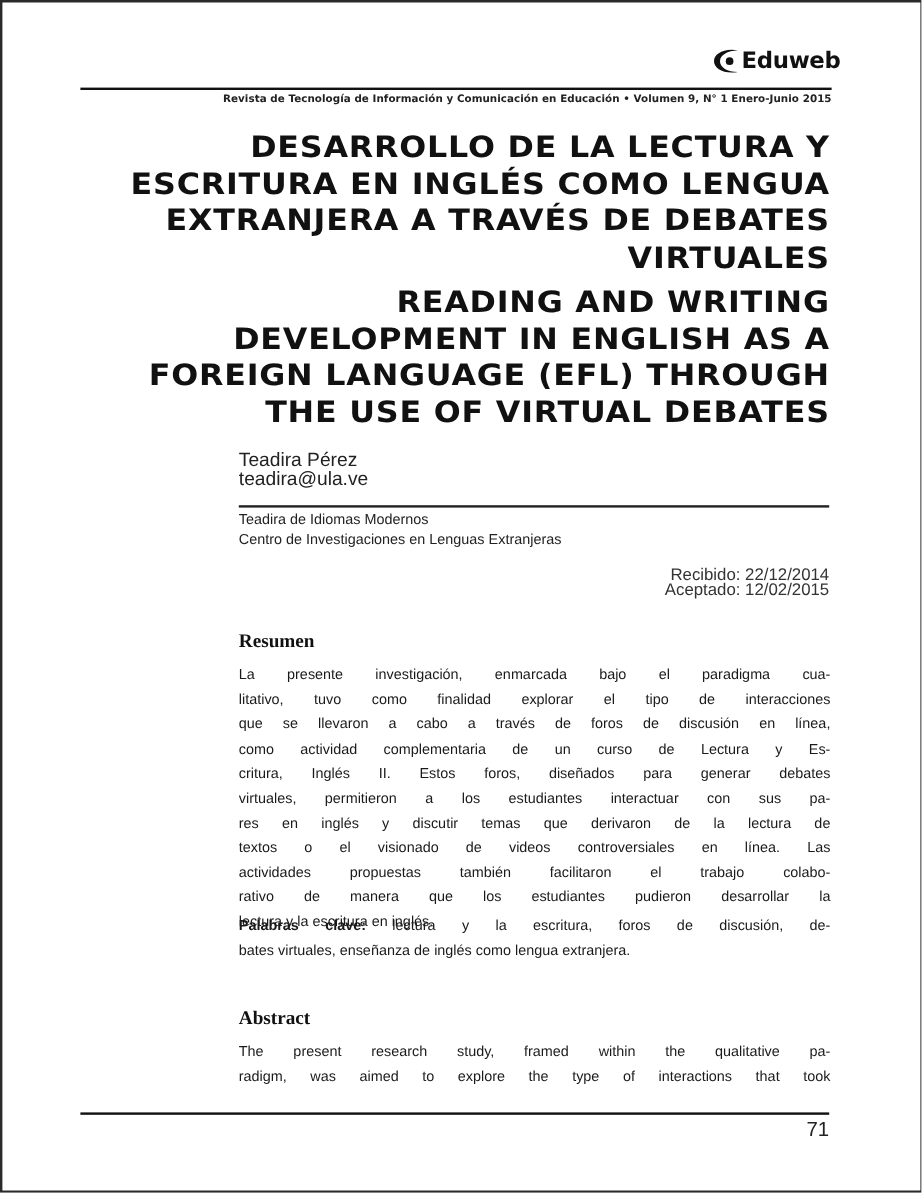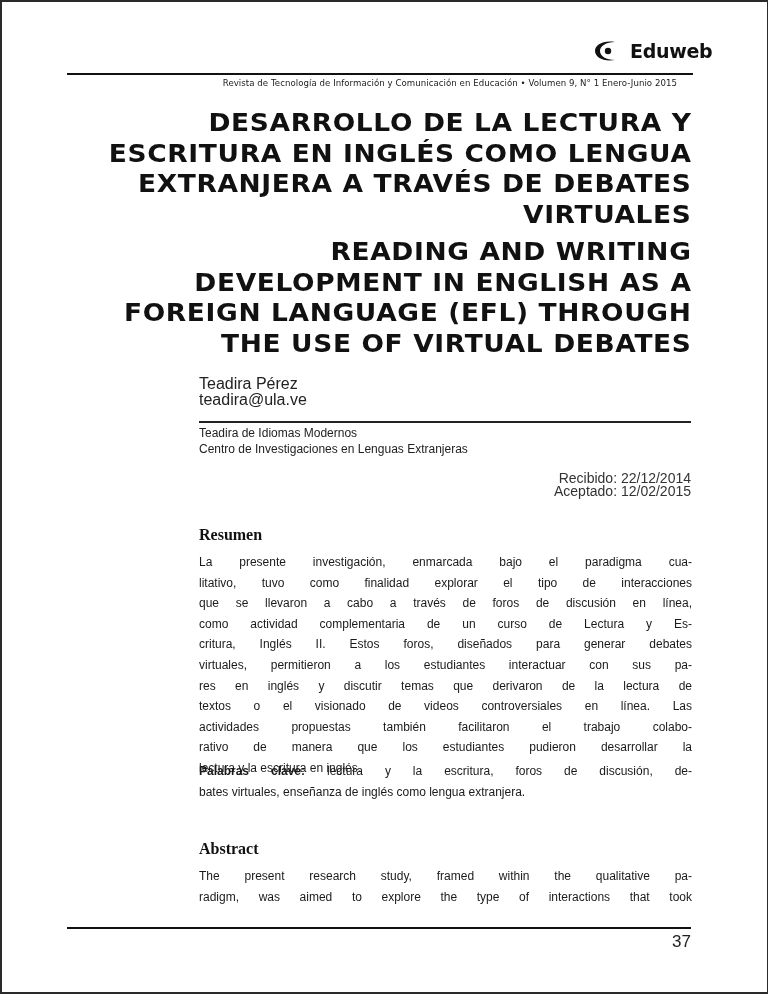--- a/index.html
+++ b/index.html
@@ -13,28 +13,28 @@
     }
 
     
     .logo {
       position: absolute; left: 593px; top: 38px; height: 26px; width: 102px;
       display: flex; align-items: center;
     }
     .logo-mark { width: 24px; height: 22px; position: relative; }
     .logo-text {
       font-family: "DejaVu Sans", sans-serif; font-weight: bold; font-size: 19px;
-      letter-spacing: -0.3px; color: #111; margin-left: 13px; line-height: 1;
+      letter-spacing: -0.3px; color: #111; margin-left: 1px; line-height: 1;
     }
 
     
     .top-rule { position: absolute; left: 67px; top: 73px; width: 626px; height: 2px; background: #111; }
     .journal-line {
-      position: absolute; left: 51px; top: 78px; width: 626px; text-align: right;
-      font-family: "DejaVu Sans", sans-serif; font-weight: normal; font-size: 8.6px;
+      position: absolute; left: 67px; top: 78px; width: 626px; text-align: right;
+      font-family: "DejaVu Sans", sans-serif; font-weight: bold; font-size: 8.6px;
       letter-spacing: 0.05px; color: #222; white-space: nowrap;
     }
 
     
     .title-block {
       position: absolute; right: 76px; text-align: right;
       font-family: "DejaVu Sans", sans-serif; font-weight: bold; color: #111;
       font-size: 24.5px; line-height: 30.5px; letter-spacing: 0.6px;
       white-space: nowrap; transform: scaleX(1.08); transform-origin: right center;
     }
@@ -136,13 +136,13 @@
   <span class="ln last">bates virtuales, enseñanza de inglés como lengua extranjera.</span>
 </div>
 
 <h2 class="section-heading h-abstract">Abstract</h2>
 <div class="body-text p-abstract">
   <span class="ln">The present research study, framed within the qualitative pa-</span>
   <span class="ln">radigm, was aimed to explore the type of interactions that took</span>
 </div>
 
 <div class="bottom-rule"></div>
-<div class="page-number">37</div>
+<div class="page-number">71</div>
 
 </body></html>

